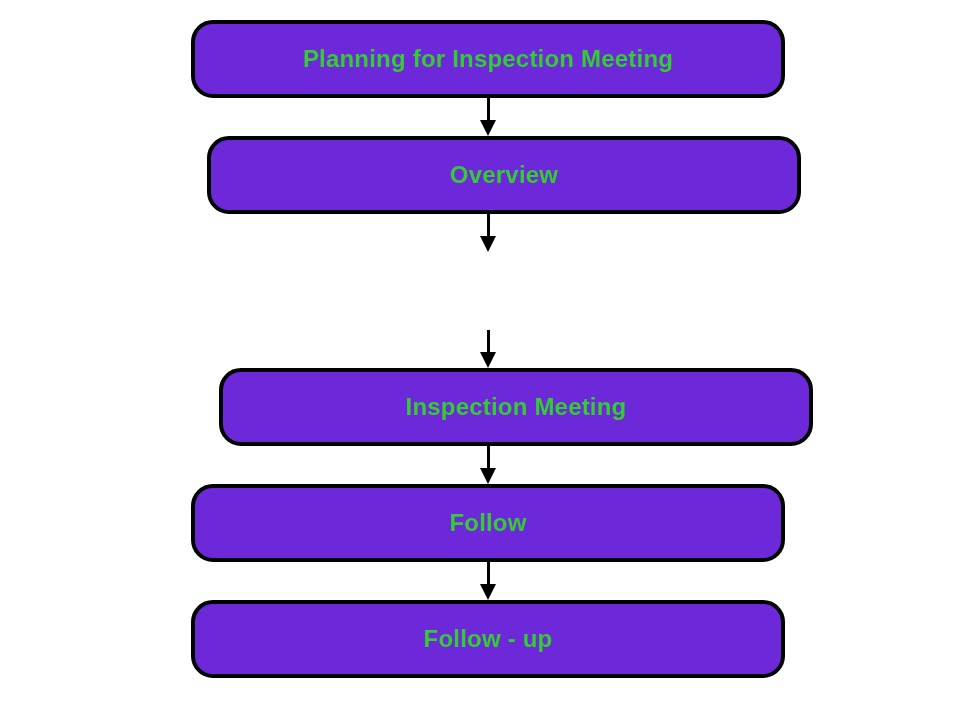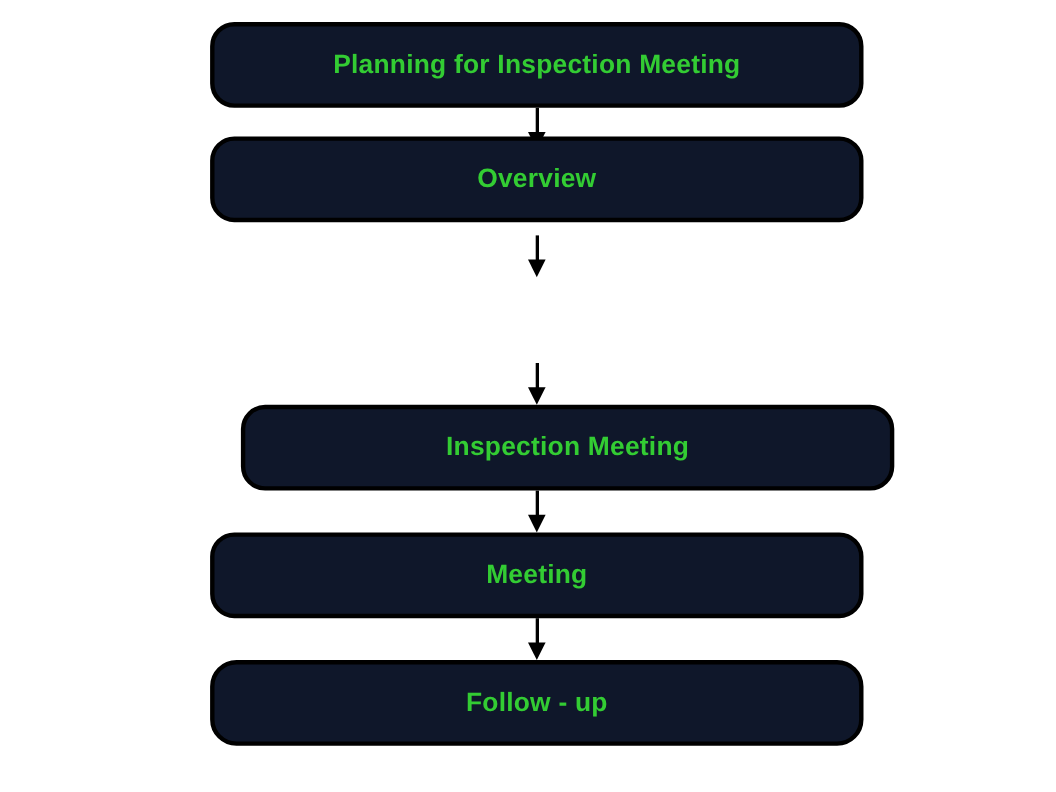--- a/index.html
+++ b/index.html
@@ -21,21 +21,21 @@
     height: 720px;
     background: #ffffff;
   }
 
   .flow-step {
     position: absolute;
     left: 191px;
     width: 594px;
     height: 78px;
     box-sizing: border-box;
-    background: #0f172a;
+    background: #6d28d9;
     border: 4px solid #000000;
     border-radius: 22px;
     display: flex;
     align-items: center;
     justify-content: center;
   }
 
   .step-label {
     font-family: "Liberation Sans", sans-serif;
     font-size: 24px;
@@ -43,25 +43,25 @@
     color: #33cc33;
     letter-spacing: 0.2px;
     white-space: nowrap;
     text-align: center;
     line-height: 1;
     user-select: none;
   }
 
   
   .pos-0 { top: 20px; }
-  .pos-1 { top: 124px; }
+  .pos-1 { top: 136px; margin-left: 16px; }
   .pos-2 { top: 252px; }
   .pos-3 { top: 368px; margin-left: 28px; }
   .pos-4 { top: 484px; }
-  .pos-5 { top: 600px; border-radius: 24px; }
+  .pos-5 { top: 600px; }
 
   .flow-arrow {
     position: absolute;
     left: 480px;
     width: 17px;
     height: 38px;
   }
   .arrow-shaft {
     position: absolute;
     left: 7px;
@@ -119,21 +119,21 @@
   <div class="flow-step pos-3">
     <span class="step-label">Inspection Meeting</span>
   </div>
 
   <div class="flow-arrow arr-3">
     <div class="arrow-shaft"></div>
     <div class="arrow-head"></div>
   </div>
 
   <div class="flow-step pos-4">
-    <span class="step-label">Meeting</span>
+    <span class="step-label">Follow</span>
   </div>
 
   <div class="flow-arrow arr-4">
     <div class="arrow-shaft"></div>
     <div class="arrow-head"></div>
   </div>
 
   <div class="flow-step pos-5">
     <span class="step-label">Follow - up</span>
   </div>

